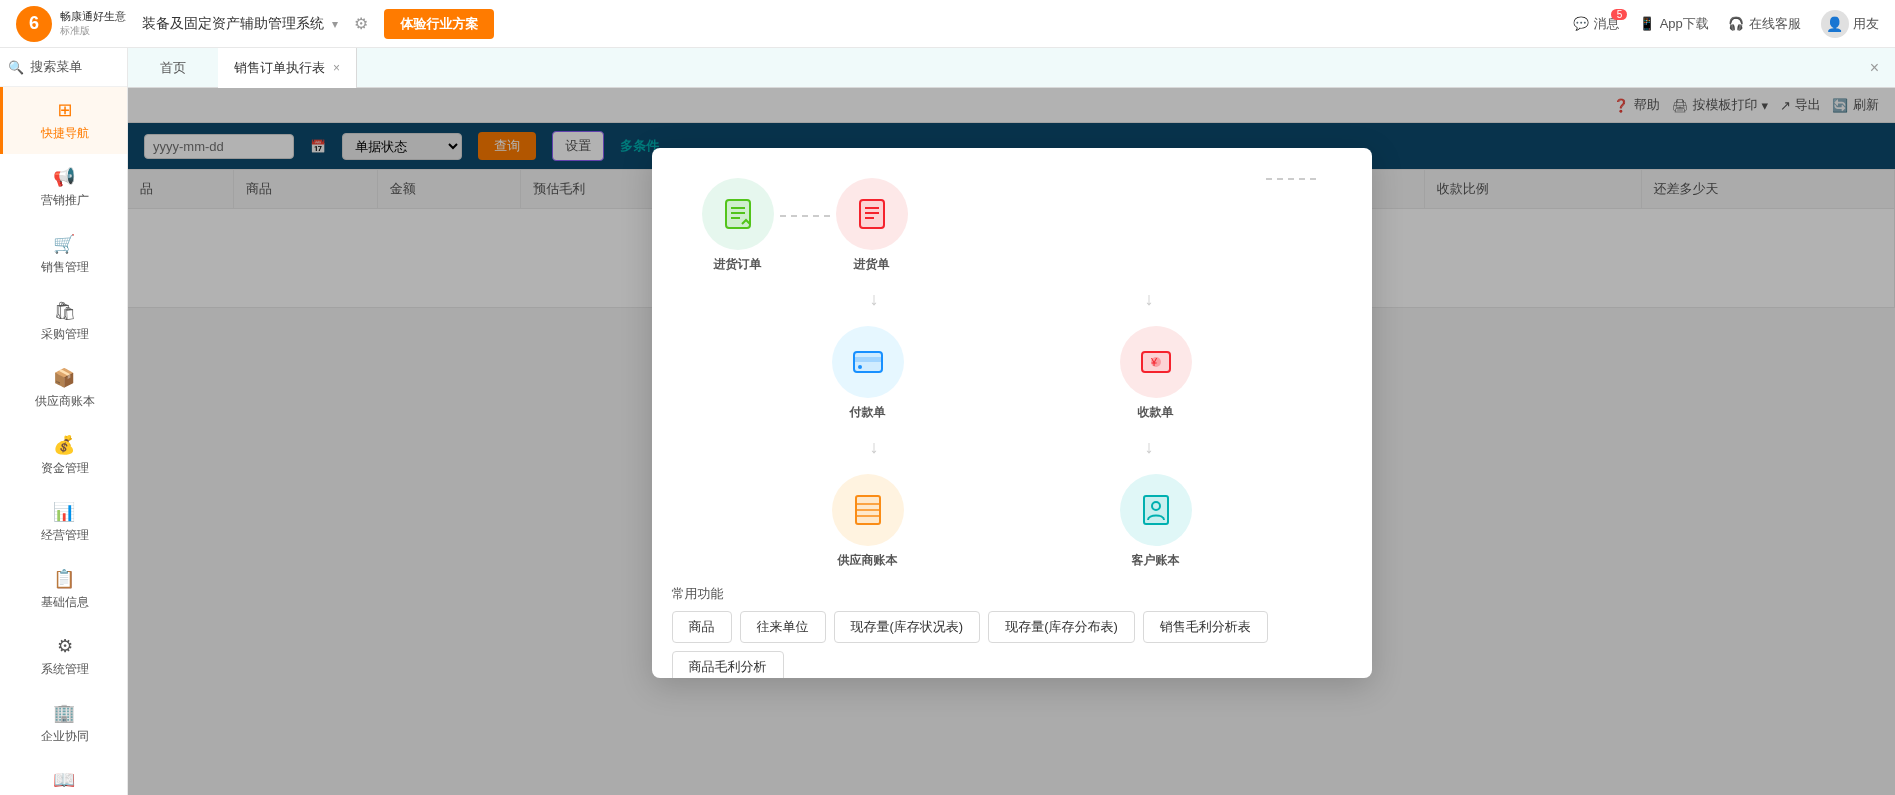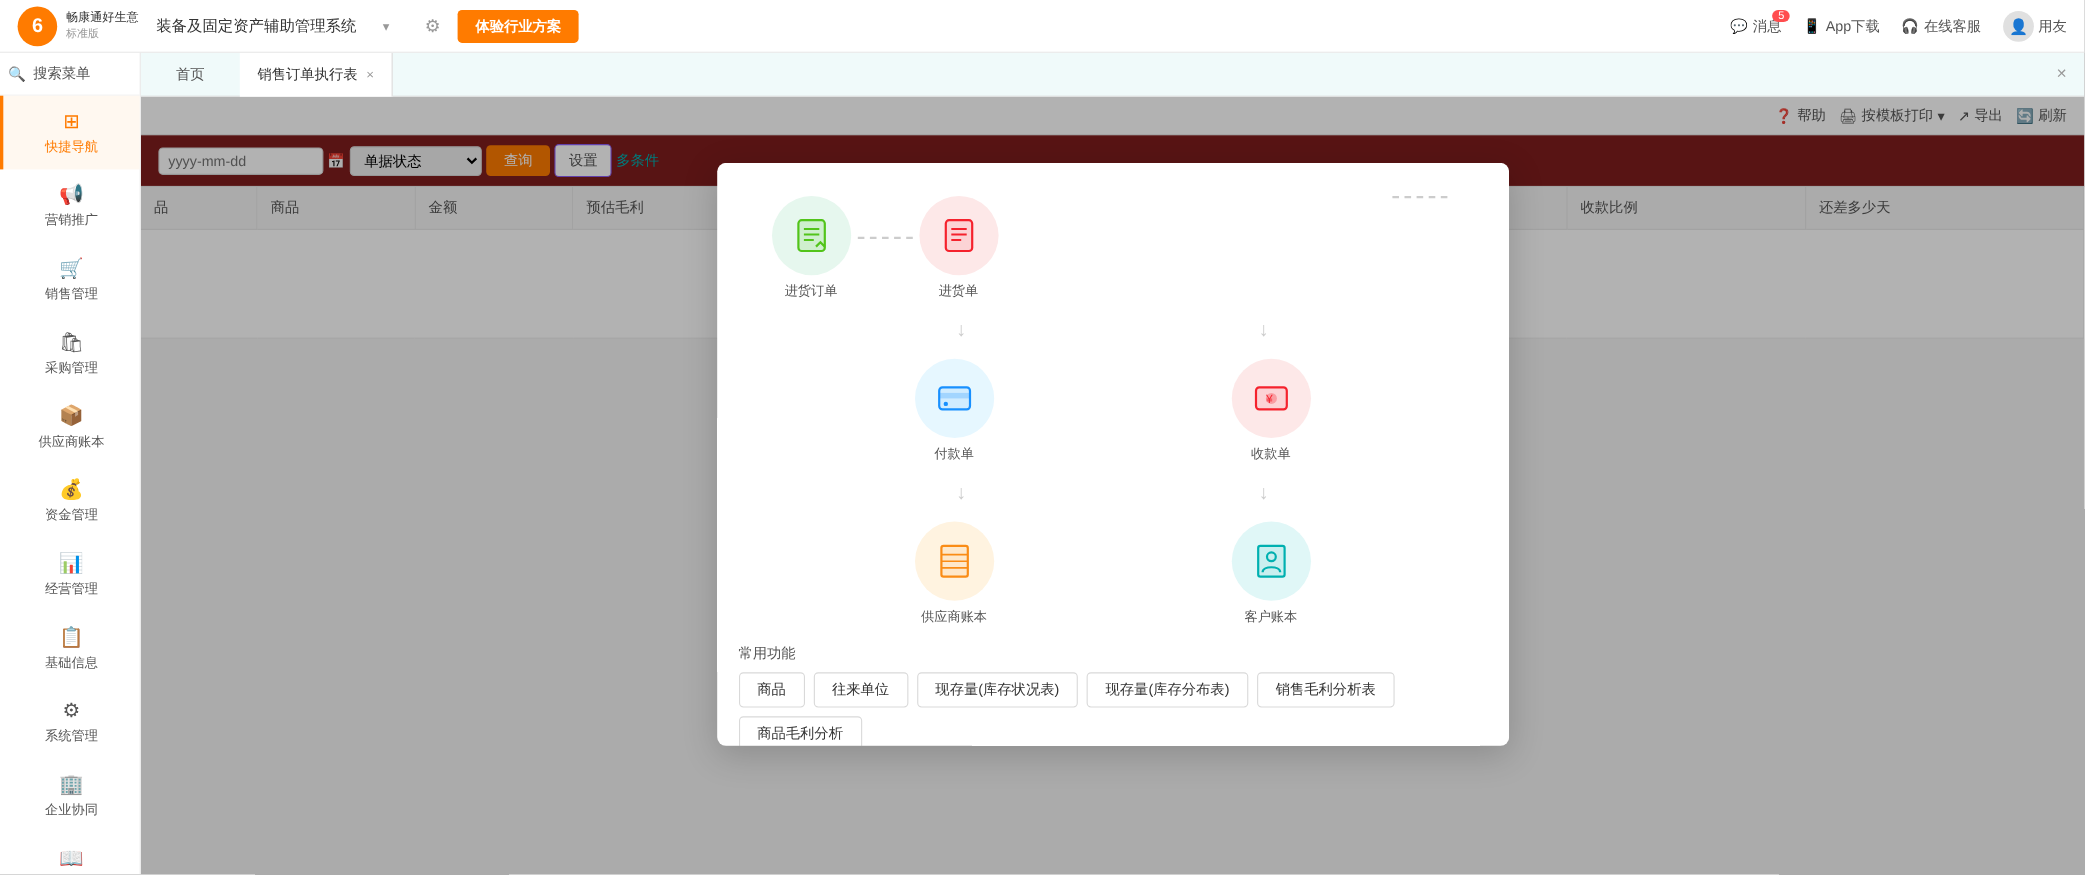--- a/index.html
+++ b/index.html
@@ -12,21 +12,21 @@
     .sidebar { width: 128px; background: #fff; border-right: 1px solid #e8e8e8; display: flex; flex-direction: column; flex-shrink: 0; }
     .content-area { flex: 1; display: flex; flex-direction: column; overflow: hidden; }
     .tab-bar { height: 40px; background: #f0fafa; border-bottom: 1px solid #d9d9d9; display: flex; align-items: center; flex-shrink: 0; }
     .content-body { flex: 1; overflow: hidden; position: relative; background: #f5f5f5; }
 
     
     .logo-area { display: flex; align-items: center; gap: 8px; min-width: 110px; }
     .logo-icon { width: 36px; height: 36px; background: #ff7b00; border-radius: 50%; display: flex; align-items: center; justify-content: center; color: #fff; font-size: 18px; font-weight: bold; }
     .logo-text { font-size: 11px; color: #333; line-height: 1.3; }
     .logo-sub { font-size: 10px; color: #999; }
-    .system-title { margin-left: 16px; font-size: 14px; color: #333; display: flex; align-items: center; gap: 24px; }
+    .system-title { margin-left: 16px; font-size: 14px; color: #333; display: flex; align-items: center; gap: 8px; }
     .dropdown-arrow { color: #999; font-size: 12px; cursor: pointer; }
     .settings-icon { margin-left: 8px; color: #999; cursor: pointer; font-size: 16px; }
     .trial-btn { margin-left: 16px; background: #ff7b00; color: #fff; border: none; padding: 6px 16px; border-radius: 4px; cursor: pointer; font-size: 13px; font-weight: bold; }
     .top-right { margin-left: auto; display: flex; align-items: center; gap: 20px; }
     .top-icon-item { display: flex; align-items: center; gap: 4px; color: #555; cursor: pointer; font-size: 13px; position: relative; }
     .badge { background: #ff4d4f; color: #fff; border-radius: 10px; padding: 0 4px; font-size: 10px; min-width: 16px; text-align: center; position: absolute; top: -6px; right: -8px; }
     .user-avatar { width: 28px; height: 28px; background: #e0e0e0; border-radius: 50%; display: flex; align-items: center; justify-content: center; color: #888; font-size: 14px; }
 
     
     .sidebar-search { padding: 10px 8px; border-bottom: 1px solid #f0f0f0; display: flex; align-items: center; gap: 6px; color: #555; cursor: pointer; font-size: 13px; }
@@ -38,43 +38,43 @@
     .tab-home { padding: 0 32px; height: 40px; line-height: 40px; color: #555; cursor: pointer; font-size: 13px; }
     .tab-item { padding: 0 16px; height: 40px; line-height: 40px; background: #fff; color: #333; cursor: pointer; font-size: 13px; display: flex; align-items: center; gap: 8px; border-right: 1px solid #d9d9d9; }
     .tab-close { color: #999; font-size: 12px; cursor: pointer; }
     .tab-close-right { margin-left: auto; padding-right: 16px; color: #999; cursor: pointer; font-size: 16px; }
 
     
     .content-header { background: #fff; padding: 8px 16px; display: flex; align-items: center; justify-content: flex-end; gap: 12px; border-bottom: 1px solid #e8e8e8; }
     .header-action { display: flex; align-items: center; gap: 4px; color: #555; cursor: pointer; font-size: 13px; }
 
     
-    .filter-bar { background: #7f1d1d; padding: 8px 16px; display: flex; align-items: center; gap: 4px; border-bottom: 1px solid #e8e8e8; flex-wrap: wrap; }
+    .filter-bar { background: #0c4a6e; padding: 8px 16px; display: flex; align-items: center; gap: 16px; border-bottom: 1px solid #e8e8e8; flex-wrap: wrap; }
     .filter-input { border: 1px solid #d9d9d9; border-radius: 4px; padding: 4px 8px; font-size: 13px; width: 150px; }
     .filter-select { border: 1px solid #d9d9d9; border-radius: 4px; padding: 4px 8px; font-size: 13px; min-width: 120px; }
     .search-btn { background: #ff7b00; color: #fff; border: none; padding: 5px 16px; border-radius: 4px; cursor: pointer; font-size: 13px; }
     .set-btn { background: #fff; color: #555; border: 1px solid #8b5cf6; padding: 5px 12px; border-radius: 4px; cursor: pointer; font-size: 13px; }
-    .more-conditions { color: #00b0b0; cursor: pointer; font-size: 13px; display: flex; align-items: center; }
+    .more-conditions { color: #00b0b0; cursor: pointer; font-size: 13px; display: flex; align-items: center; font-weight: bold; }
 
     
     .table-container { background: #fff; overflow: auto; flex: 1; }
     table { width: 100%; border-collapse: collapse; font-size: 13px; }
     th { background: #f5f5f5; padding: 10px 12px; text-align: left; border-bottom: 1px solid #e8e8e8; border-right: 1px solid #e8e8e8; color: #555; white-space: nowrap; font-weight: normal; }
     td { padding: 10px 12px; border-bottom: 1px solid #e8e8e8; border-right: 1px solid #e8e8e8; color: #333; }
     .empty-tip { text-align: center; color: #999; padding: 40px; font-size: 14px; }
 
     
     .modal-overlay { position: absolute; top: 0; left: 0; right: 0; bottom: 0; background: rgba(0,0,0,0.3); z-index: 100; display: flex; align-items: flex-start; justify-content: flex-start; }
     .modal { background: #fff; border-radius: 8px; width: 720px; min-height: 450px; margin: 60px auto; position: relative; padding: 20px; box-shadow: 0 8px 32px rgba(0,0,0,0.18); overflow-y: auto; max-height: 530px; }
 
     
     .flow-section { display: flex; flex-direction: column; gap: 16px; }
     .flow-node { display: flex; flex-direction: column; align-items: center; gap: 6px; }
     .flow-circle { width: 72px; height: 72px; border-radius: 50%; display: flex; align-items: center; justify-content: center; font-size: 28px; }
-    .flow-label { font-size: 12px; color: #555; text-align: center; }
+    .flow-label { font-size: 12px; color: #555; text-align: center; font-weight: bold; }
     .flow-dashed { border-top: 2px dashed #ccc; width: 60px; margin: 0 4px; }
 
     
     .circle-green { background: #e6f7ee; color: #52c41a; }
     .circle-pink { background: #fde8e8; color: #f5222d; }
     .circle-purple { background: #f0e6ff; color: #722ed1; }
     .circle-orange { background: #fff3e0; color: #fa8c16; }
     .circle-cyan { background: #e6f7ff; color: #1890ff; }
     .circle-red { background: #fde8e8; color: #f5222d; }
     .circle-orange2 { background: #fff3e0; color: #fa8c16; }

